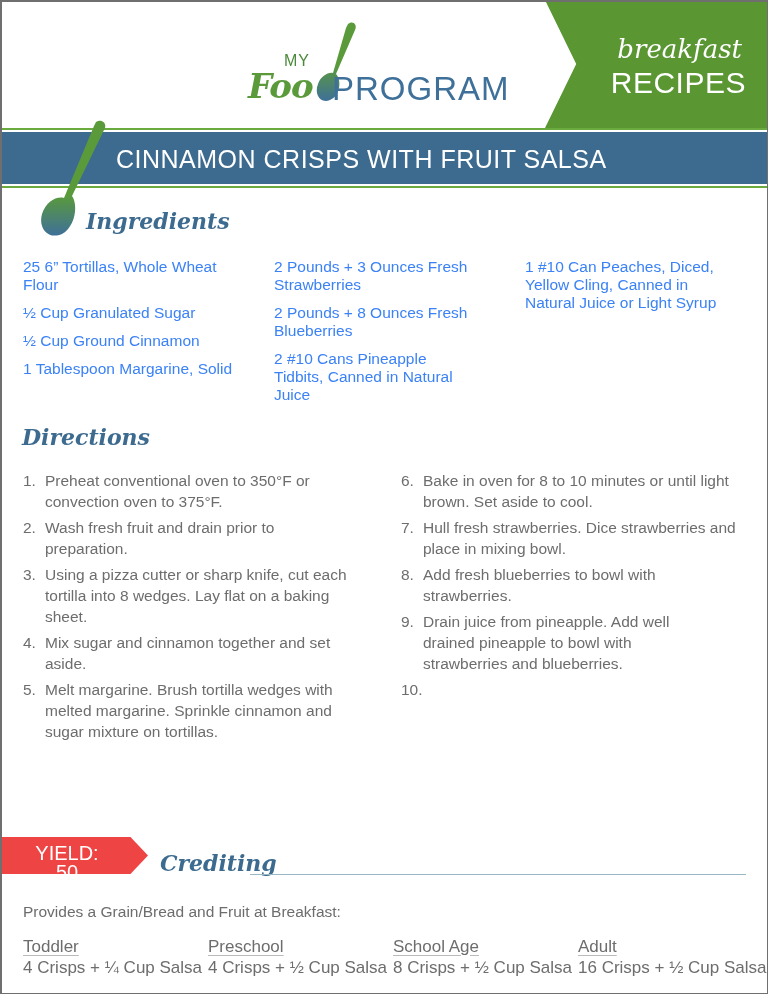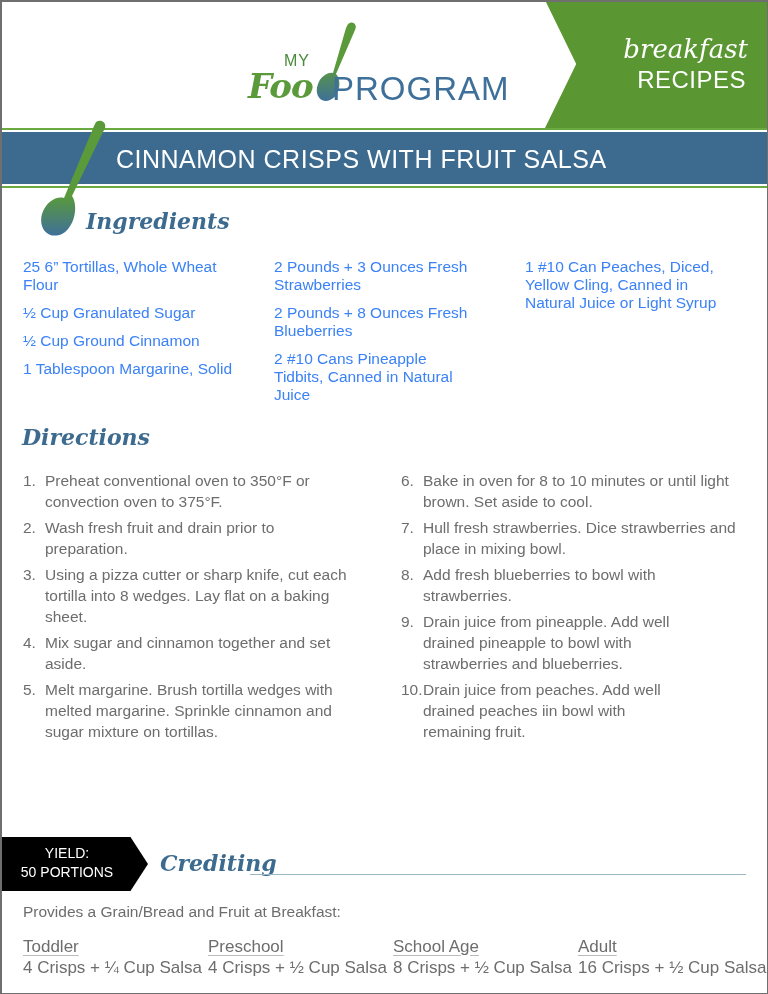--- a/index.html
+++ b/index.html
@@ -20,22 +20,22 @@
   .logo-my { position: absolute; left: 36px; top: 34px; font-size: 16px; color: #4a8a3a; letter-spacing: 1px; font-family: "Liberation Sans", sans-serif; }
   .logo-foo { position: absolute; left: 0; top: 48px; font-size: 34px; font-style: italic; font-weight: bold; color: #5a9a3a; font-family: "DejaVu Serif", serif; letter-spacing: -1px; }
   .logo-program { position: absolute; left: 84px; top: 52px; font-size: 33px; color: #3f7099; letter-spacing: 1px; font-family: "Liberation Sans", sans-serif; }
   .logo-spoon { position: absolute; left: 54px; top: 0; }
 
   .breakfast-banner {
     position: absolute; left: 545px; top: 0; width: 223px; height: 128px;
     background: #5a9632;
     clip-path: polygon(0 0, 100% 0, 100% 100%, 0 100%, 14% 50%);
   }
-  .breakfast-script { position: absolute; right: 20px; top: 34px; color: #ffffff; font-size: 26px; font-style: italic; font-family: "DejaVu Serif", serif; }
-  .breakfast-recipes { position: absolute; right: 22px; top: 66px; color: #ffffff; font-size: 24px; letter-spacing: 0.5px; }
+  .breakfast-script { position: absolute; right: 26px; top: 34px; color: #ffffff; font-size: 26px; font-style: italic; font-family: "DejaVu Serif", serif; }
+  .breakfast-recipes { position: absolute; right: 22px; top: 66px; color: #ffffff; font-size: 30px; letter-spacing: 0.5px; }
 
   .title-bar {
     position: absolute; left: 0; top: 128px; width: 768px; height: 60px;
     background: #3d6b8f;
     border-top: 2px solid #6aaa3e; border-bottom: 2px solid #6aaa3e;
     box-sizing: border-box;
     box-shadow: inset 0 2px 0 #ffffff, inset 0 -2px 0 #ffffff;
   }
   .title-text { position: absolute; left: 116px; top: 15px; color: #ffffff; font-size: 25px; letter-spacing: 0.5px; }
 
@@ -55,24 +55,24 @@
   .ing-col-3 { left: 525px; width: 230px; }
 
   .dir-col { position: absolute; top: 470px; font-size: 15.5px; line-height: 21px; color: #6d6d6d; }
   .dir-col .step { display: flex; margin-bottom: 5px; }
   .dir-col .num { width: 22px; flex: none; }
   .dir-col .txt { flex: 1; }
   .dir-col-1 { left: 23px; width: 345px; }
   .dir-col-2 { left: 401px; width: 345px; }
 
   .yield-badge {
-    position: absolute; left: 2px; top: 837px; width: 146px; height: 54px;
-    background: #000000;
+    position: absolute; left: 2px; top: 837px; width: 146px; height: 37px;
+    background: #ef4444;
     clip-path: polygon(0 0, 88% 0, 100% 50%, 88% 100%, 0 100%);
-    color: #ffffff; font-size: 14px; line-height: 19px; text-align: center;
+    color: #ffffff; font-size: 20px; line-height: 19px; text-align: center;
   }
   .yield-badge .inner { position: absolute; left: 0; width: 130px; top: 7px; }
   .crediting-heading { left: 160px; top: 850px; }
   .crediting-rule { position: absolute; left: 250px; top: 874px; width: 496px; height: 0; border-top: 1px solid #9ab8c4; }
 
   .provides { position: absolute; left: 23px; top: 903px; font-size: 15.5px; color: #6d6d6d; }
 
   .credit-col { position: absolute; top: 936px; font-size: 17px; color: #6d6d6d; line-height: 21px; }
   .credit-col .lbl { text-decoration: underline; text-decoration-color: #bbbbbb; text-underline-offset: 3px; display: block; }
   .cc-1 { left: 23px; } .cc-2 { left: 208px; } .cc-3 { left: 393px; } .cc-4 { left: 578px; }
@@ -169,21 +169,20 @@
   <div class="step">
       <span class="num">8.</span>
       <span class="txt" style="max-width:275px">Add fresh blueberries to bowl with strawberries.</span>
     </div>
   <div class="step">
       <span class="num">9.</span>
       <span class="txt" style="max-width:280px">Drain juice from pineapple. Add well drained pineapple to bowl with strawberries and blueberries.</span>
     </div>
   <div class="step">
       <span class="num">10.</span>
-      <span class="txt" style="max-width:260px">Drain juice from peaches. Add well drained peaches iin bowl with remaining fruit.</span>
     </div>
 </div>
 
 <div class="yield-badge">
   <div class="inner">
     <div>YIELD:</div>
     <div>50 PORTIONS</div>
   </div>
 </div>
 

